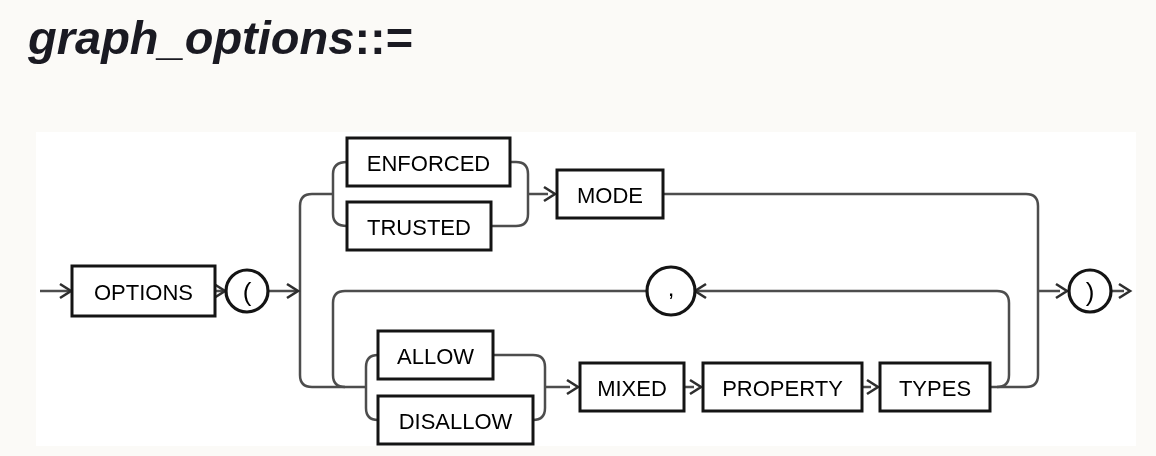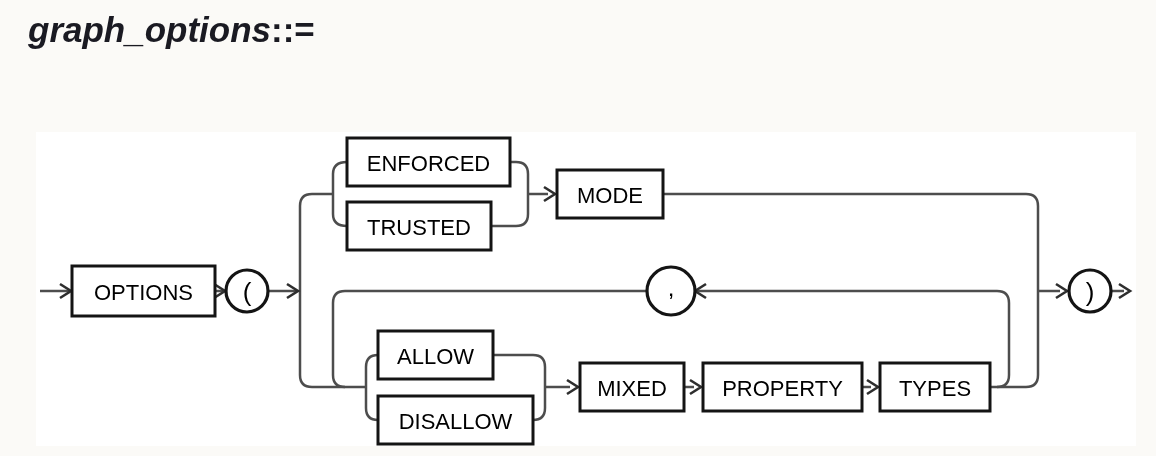--- a/index.html
+++ b/index.html
@@ -12,21 +12,21 @@
     width: 1156px;
     height: 456px;
     background: #fbfaf7;
     overflow: hidden;
   }
   .diagram-title {
     position: absolute;
     left: 28px;
     top: 10px;
     margin: 0;
-    font-size: 35px;
+    font-size: 47px;
     font-weight: bold;
     color: #1a1a22;
     letter-spacing: 0px;
     font-family: "Liberation Sans", sans-serif;
   }
   .diagram-title .name { font-style: italic; }
   .diagram-title .op { font-style: normal; }
   svg.railroad { position: absolute; left: 0; top: 0; }
   .panel { fill: #ffffff; }
   .rail {

